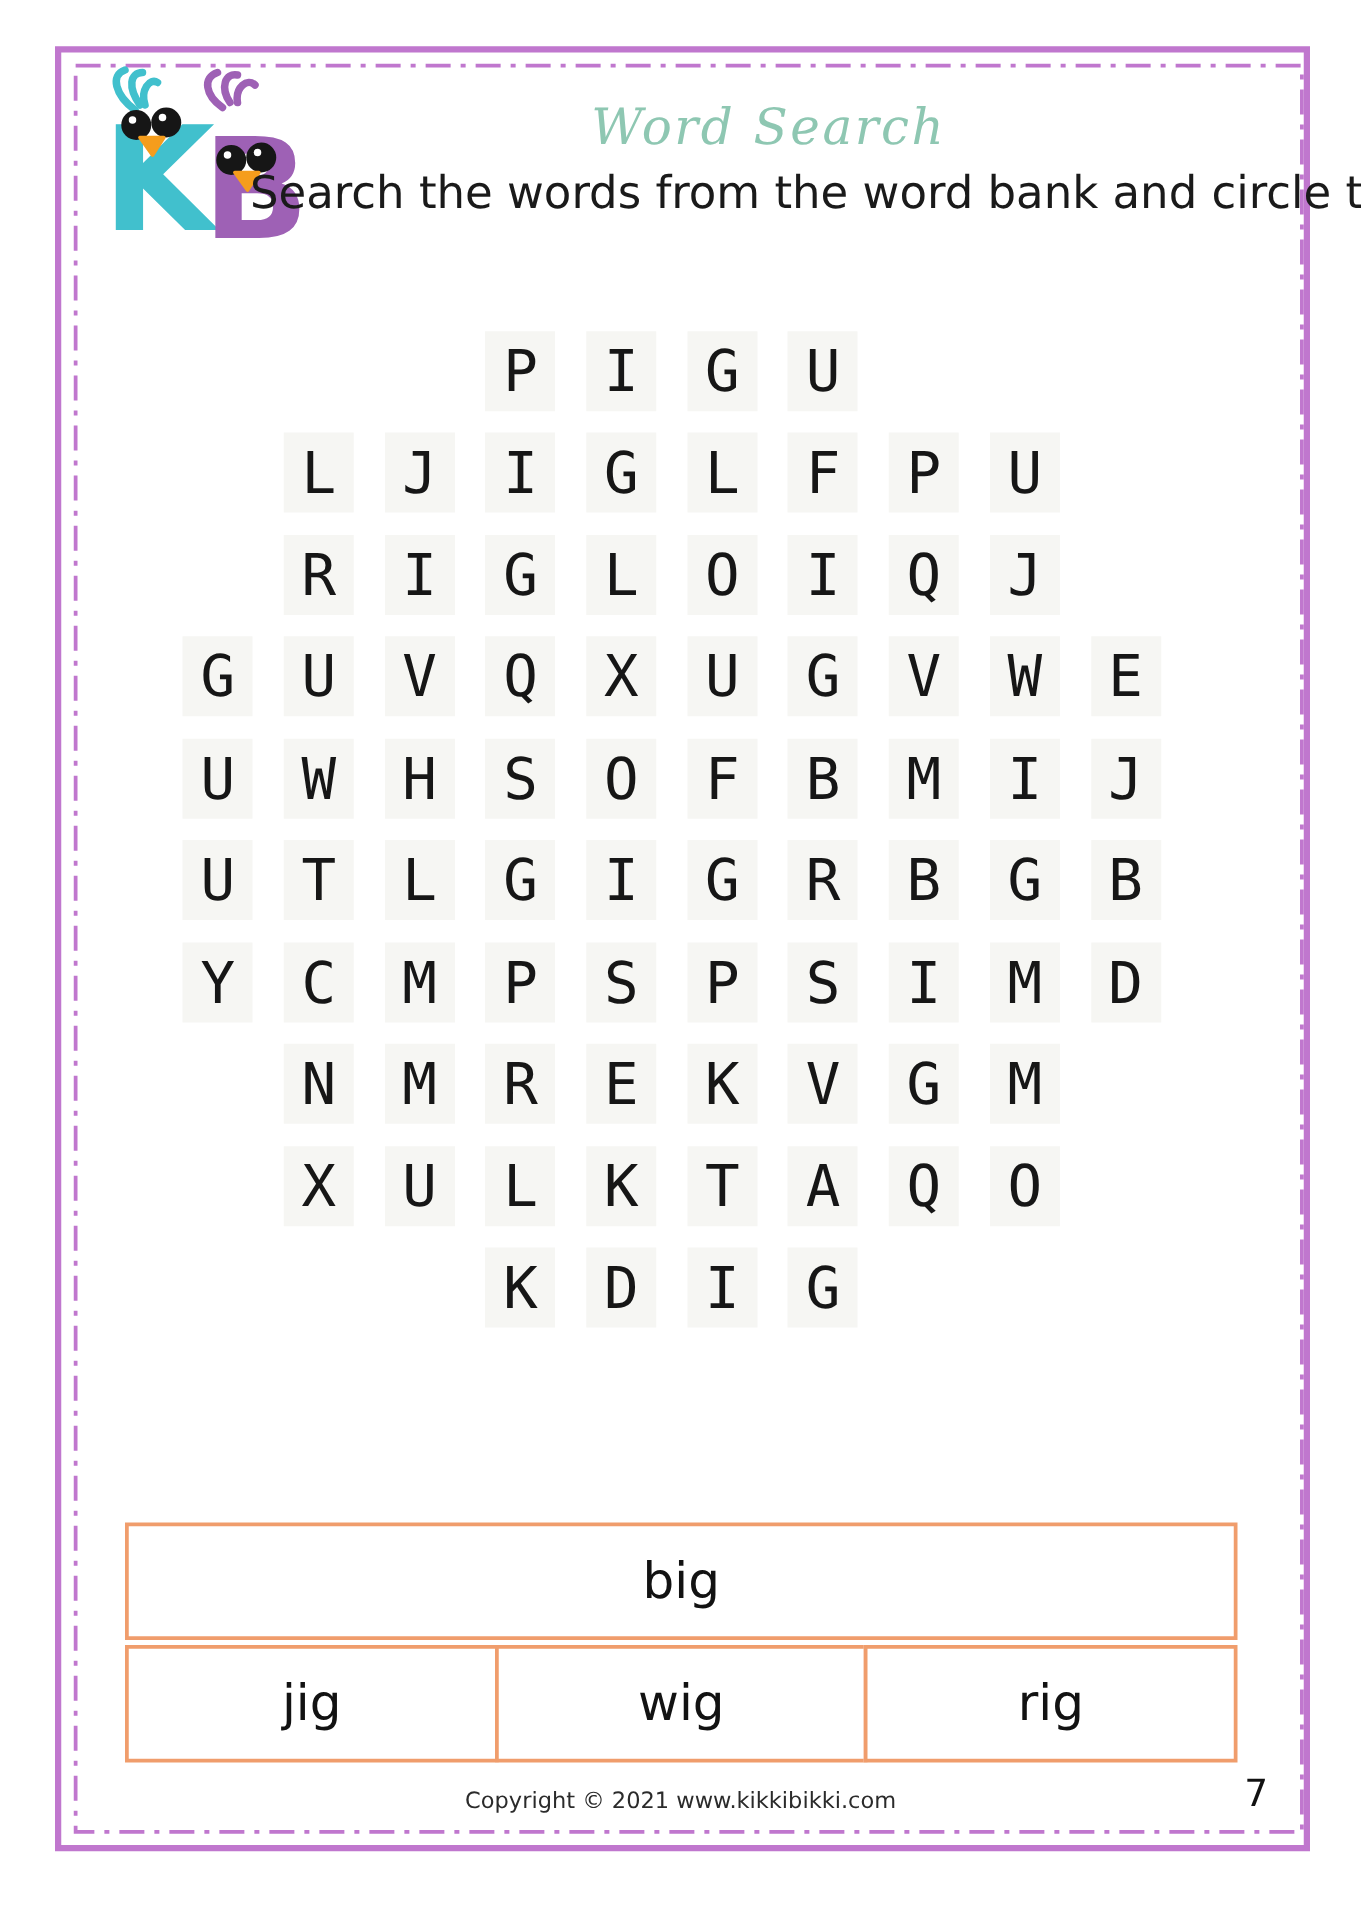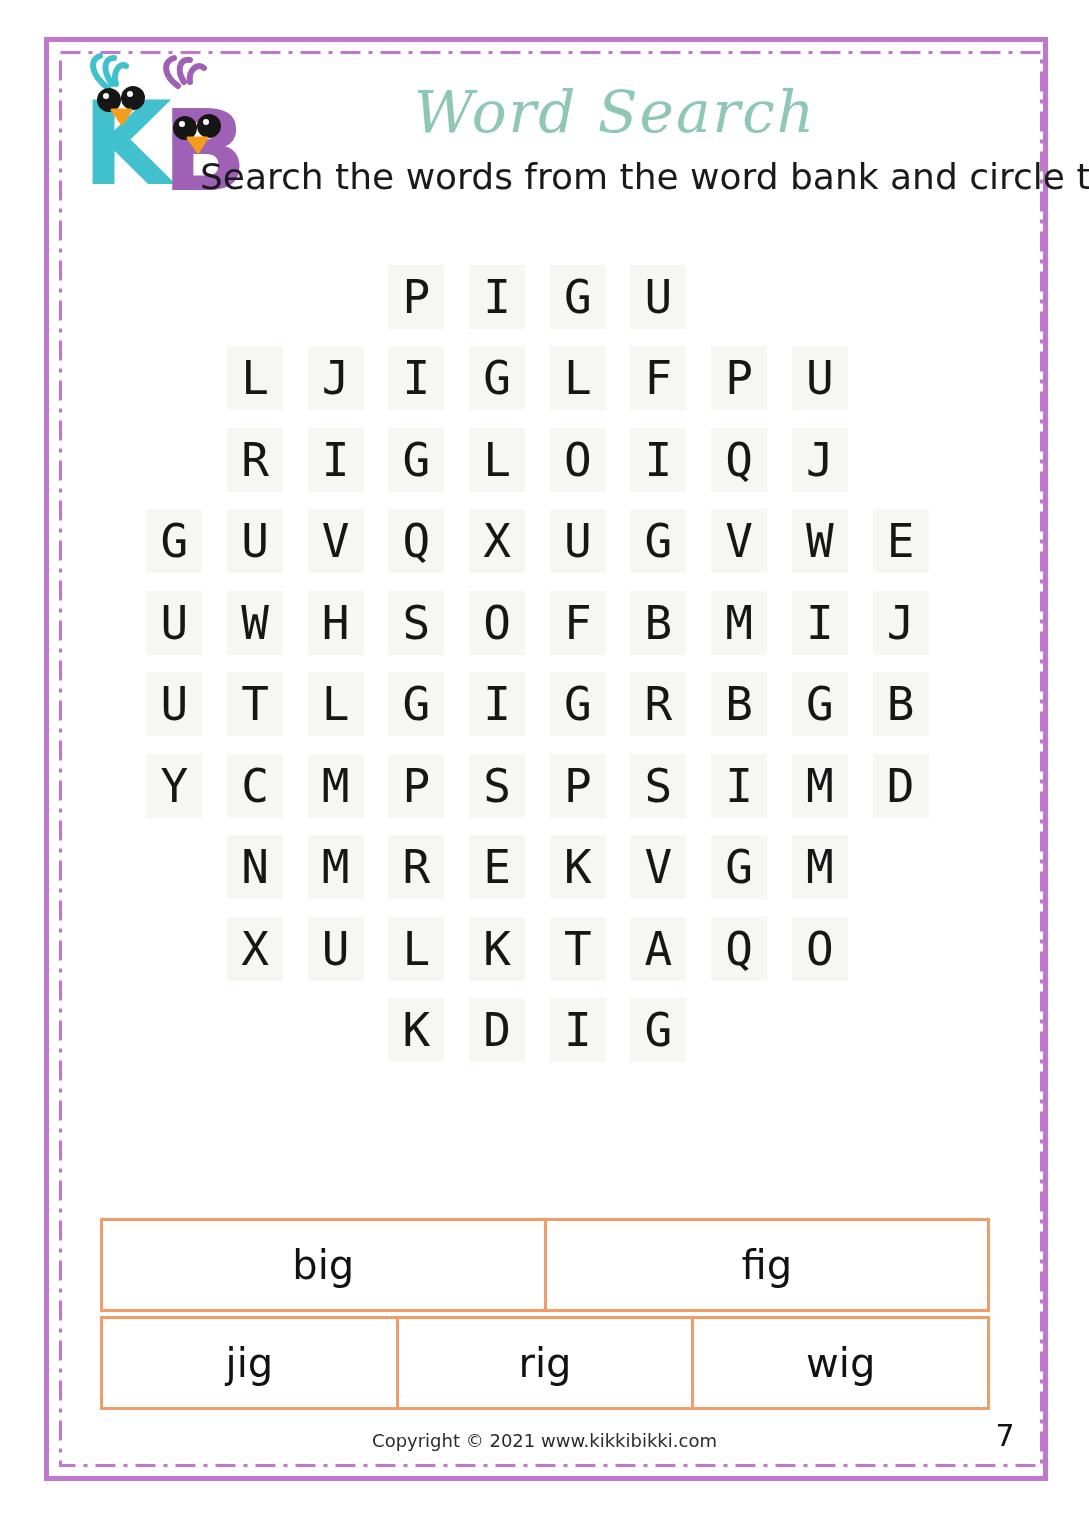--- a/index.html
+++ b/index.html
@@ -32,21 +32,21 @@
   .logo{
     position:absolute;left:78px;top:52px;width:170px;height:155px;
   }
   .header{
     position:absolute;left:200px;top:78px;width:830px;
     text-align:center;
   }
   .title{
     font-family:"DejaVu Serif", serif;
     font-style:italic;
-    font-size:58px;
+    font-size:40px;
     letter-spacing:2px;
     color:var(--title-teal);
     line-height:1.2;
   }
   .subtitle{
     margin-top:8px;
     font-size:36px;
     color:var(--ink);
     white-space:nowrap;
     letter-spacing:0px;
@@ -417,25 +417,24 @@
         </div>
         <div class="g-slot">
           <div class="g-tile">G</div>
         </div>
       </div>
     </div>
 
   <div class="word-bank" id="word-bank">
       <div class="wb-row">
         <div class="wb-cell">big</div>
-        <div class="wb-cell">fig</div>
       </div>
       <div class="wb-row">
         <div class="wb-cell">jig</div>
+        <div class="wb-cell">wig</div>
         <div class="wb-cell">rig</div>
-        <div class="wb-cell">wig</div>
       </div>
     </div>
 
   <div class="copyright">Copyright © 2021 www.kikkibikki.com</div>
   <div class="page-number">7</div>
 
 </div>
 
 </body></html>

